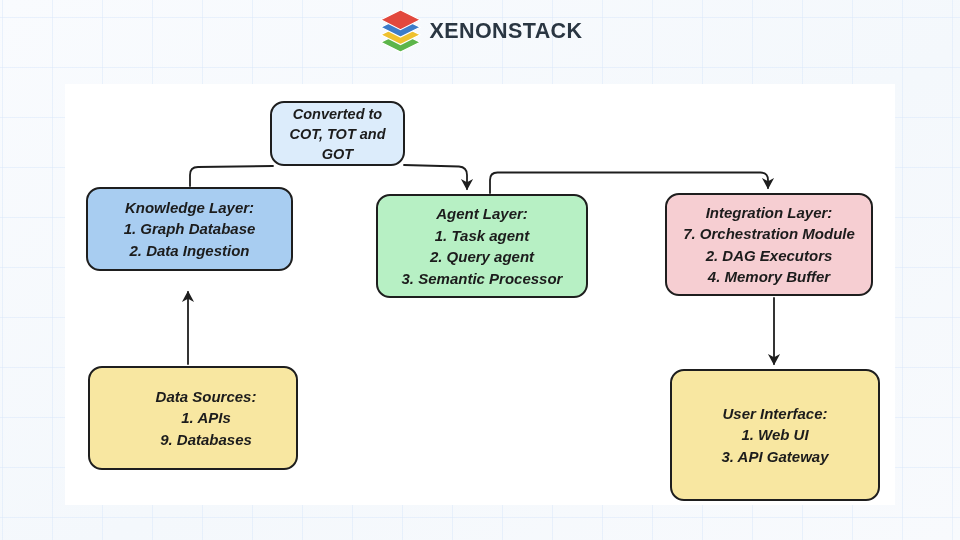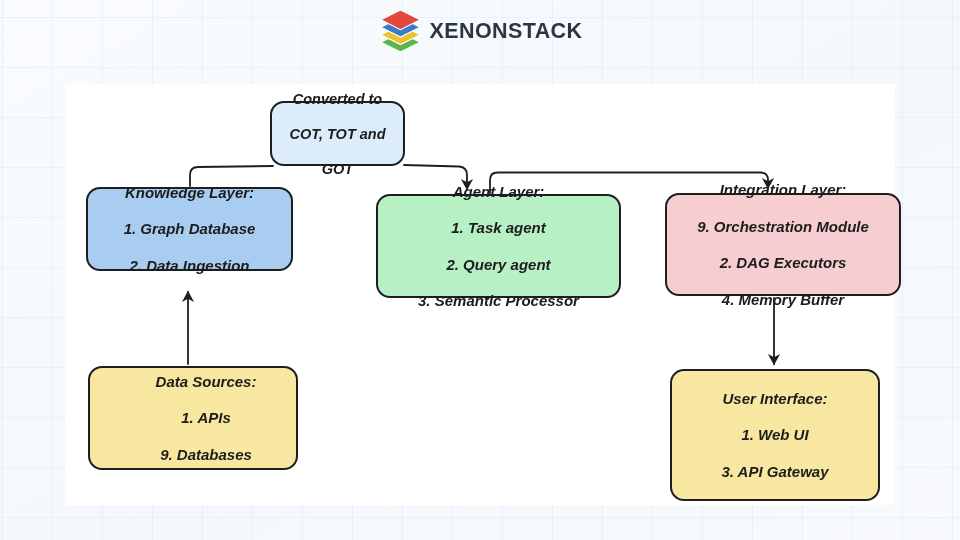--- a/index.html
+++ b/index.html
@@ -50,39 +50,38 @@
     display: flex;
     flex-direction: column;
     justify-content: center;
     align-items: center;
     text-align: center;
     font-style: italic;
     font-weight: 600;
     font-size: 15px;
     line-height: 21.5px;
     color: #1c1c1c;
-    gap: 15px;
   }
   .nline { white-space: nowrap; }
 
   #node-converted {
     left: 270px; top: 101px; width: 135px; height: 65px;
     background: #dcecfb;
     font-size: 14.5px; line-height: 20px;
   }
   #node-knowledge {
     left: 86px;  top: 187px; width: 207px; height: 84px;
     background: #a8cdf1;
   }
   #node-agent {
-    left: 376px; top: 194px; width: 245px; height: 104px;
+    left: 376px; top: 194px; width: 212px; height: 104px;
     background: #b7f0c4;
   }
   #node-integration {
-    left: 665px; top: 193px; width: 236px; height: 103px;
+    left: 665px; top: 193px; width: 208px; height: 103px;
   background: #f6ced2;
   }
   #node-data-sources {
     left: 88px;  top: 366px; width: 210px; height: 104px;
     background: #f8e7a1;
     padding-left: 26px;
   }
   #node-user-interface {
     left: 670px; top: 369px; width: 210px; height: 132px;
     background: #f8e7a1;
@@ -139,21 +138,21 @@
 
   <div class="node" id="node-agent">
     <div class="nline">Agent Layer:</div>
     <div class="nline">1. Task agent</div>
     <div class="nline">2. Query agent</div>
     <div class="nline">3. Semantic Processor</div>
   </div>
 
   <div class="node" id="node-integration">
     <div class="nline">Integration Layer:</div>
-    <div class="nline">9. Orchestration Module</div>
+    <div class="nline">7. Orchestration Module</div>
     <div class="nline">2. DAG Executors</div>
     <div class="nline">4. Memory Buffer</div>
   </div>
 
   <div class="node" id="node-data-sources">
     <div class="nline">Data Sources:</div>
     <div class="nline">1. APIs</div>
     <div class="nline">9. Databases</div>
   </div>
 

